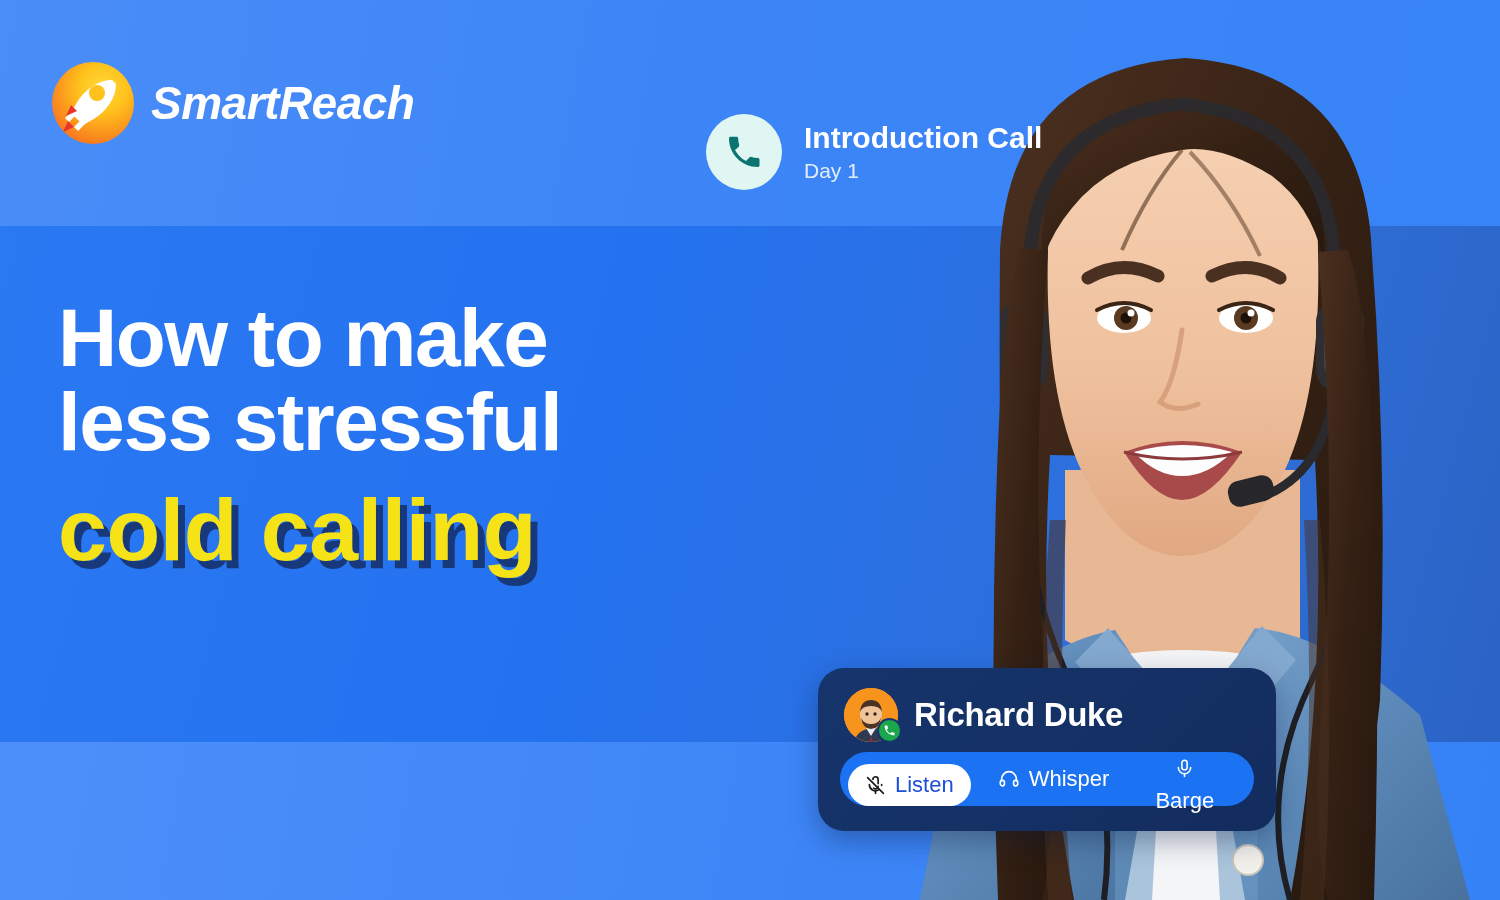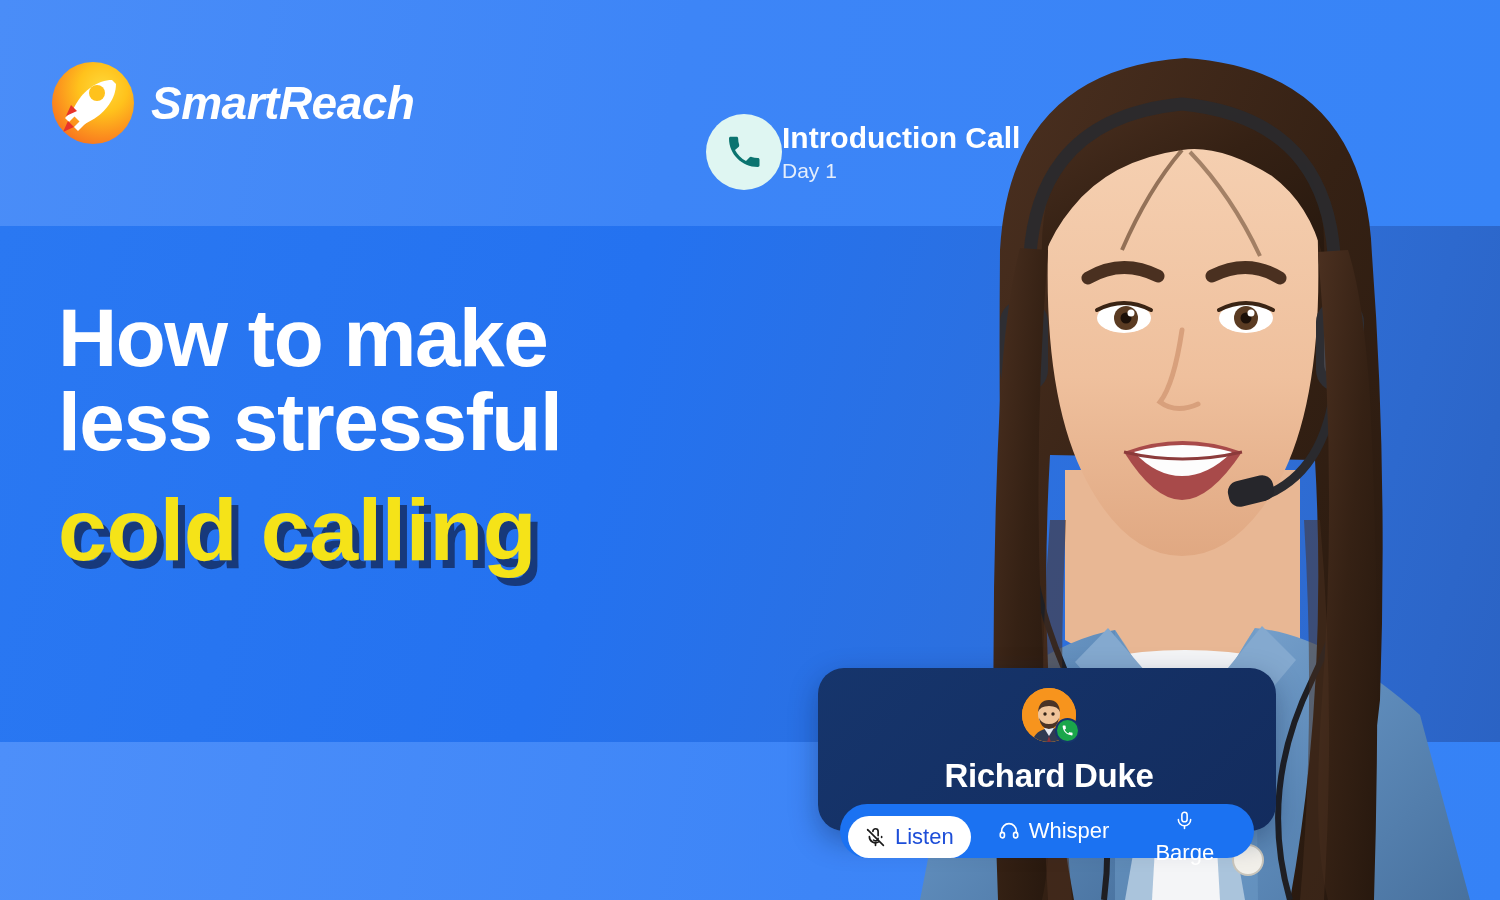--- a/index.html
+++ b/index.html
@@ -90,20 +90,21 @@
     letter-spacing: -0.5px;
     text-shadow: 7px 8px 0 #17397b;
     margin: 22px 0 20px 0;
   }
 
   
   .step {
     position: absolute;
     display: flex;
     align-items: center;
+    gap: 22px;
     justify-content: center;
   }
   .step-1 { left: 706px; top: 114px; }
   .step-2 { left: 786px; top: 262px; }
 
   .step-icon {
     width: 76px;
     height: 76px;
     border-radius: 50%;
     display: flex;
@@ -148,21 +149,20 @@
     background: linear-gradient(135deg, #16356c 0%, #132c5e 100%);
     border-radius: 26px;
     padding: 16px 22px 18px 22px;
     box-shadow: 0 10px 28px rgba(9, 26, 60, 0.35);
   }
   .call-head {
     display: flex;
     align-items: center;
     gap: 16px;
     margin: 4px 0 10px 4px;
-    flex-direction: column;
   }
   .avatar {
     position: relative;
     width: 54px;
     height: 54px;
     flex: none;
   }
   .avatar-img {
     width: 54px;
     height: 54px;

